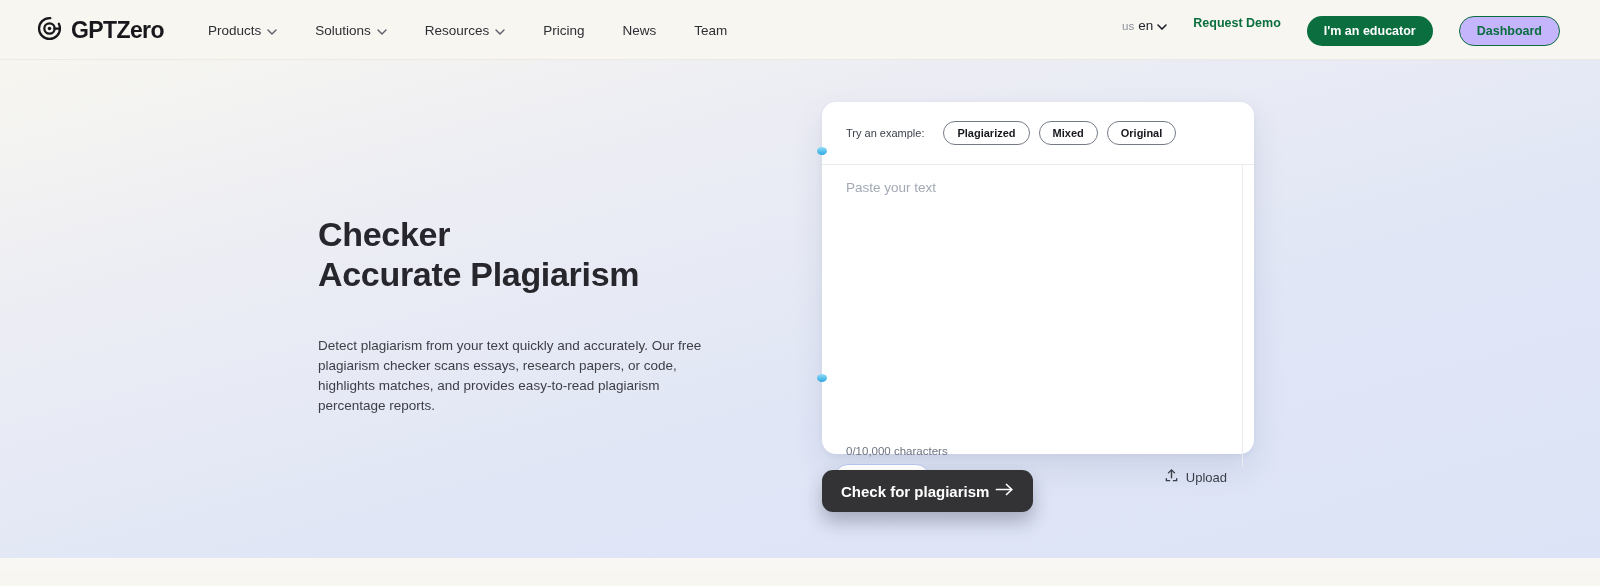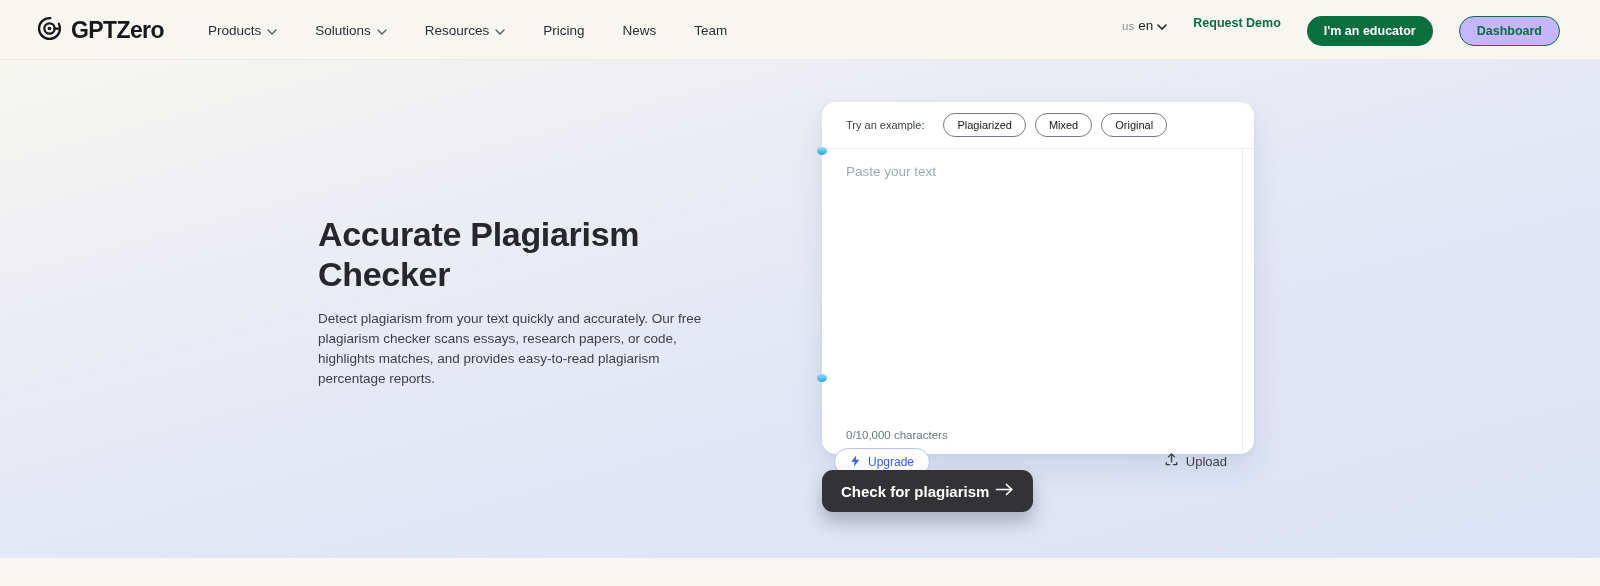--- a/index.html
+++ b/index.html
@@ -45,40 +45,40 @@
     position: absolute; left: 0; right: 0; bottom: 0; height: 14px;
     background: #f8f7f3;
   }
   .hero-title {
     position: absolute; left: 318px; top: 214px;
     font-size: 34px; line-height: 40px; font-weight: 600;
     color: #26262c; letter-spacing: -0.3px;
   }
   .hero-title span { display: block; }
   .hero-desc {
-    position: absolute; left: 318px; top: 309px; width: 384px;
+    position: absolute; left: 318px; top: 336px; width: 384px;
     font-size: 13.5px; line-height: 20px; color: #3e3e46;
   }
 
   
   .card {
     position: absolute; left: 822px; top: 102px; width: 432px; height: 352px;
     background: #fff; border-radius: 14px;
     box-shadow: 0 14px 32px rgba(40, 52, 94, 0.10), 0 2px 6px rgba(40, 52, 94, 0.05);
   }
   .card-head {
-    height: 47px; display: flex; align-items: center; padding: 0 24px;
+    height: 63px; display: flex; align-items: center; padding: 0 24px;
     border-bottom: 1px solid #e9ebef;
   }
   .try-label { font-size: 11px; color: #3a3f4a; }
   .pill-row { display: flex; align-items: center; gap: 9px; margin-left: 19px; }
   .pill {
     background: #fff; border: 1px solid #757b87; border-radius: 999px;
     font-family: inherit; font-size: 11px; color: #16181d;
-    padding: 5px 13px; cursor: pointer;
+    padding: 5px 13px; cursor: pointer; font-weight: bold;
   }
   .card-body { position: relative; height: 302px; padding-left: 24px; }
   .text-input {
     position: absolute; left: 0; top: 0; width: 420px; height: 215px;
     border: none; outline: none; resize: none; background: transparent;
     font-family: inherit; font-size: 13.5px; color: #2b2f36;
     padding: 15px 20px 0 24px;
   }
   .text-input::placeholder { color: #a2a9b4; }
   .right-gutter-line {
@@ -184,22 +184,22 @@
       <button class="btn-educator">I'm an educator</button>
       <button class="btn-dashboard">Dashboard</button>
     </div>
   </div>
 
   <div class="hero">
     <div class="bottom-strip"></div>
   </div>
 
   <h1 class="hero-title">
+    <span>Checker</span>
     <span>Accurate Plagiarism</span>
-    <span>Checker</span>
   </h1>
   <p class="hero-desc">Detect plagiarism from your text quickly and accurately. Our free plagiarism checker scans essays, research papers, or code, highlights matches, and provides easy-to-read plagiarism percentage reports.</p>
 
   <div class="card">
     <div class="card-head">
       <span class="try-label">Try an example:</span>
       <div class="pill-row">
         <button class="pill">Plagiarized</button>
         <button class="pill">Mixed</button>
         <button class="pill">Original</button>

